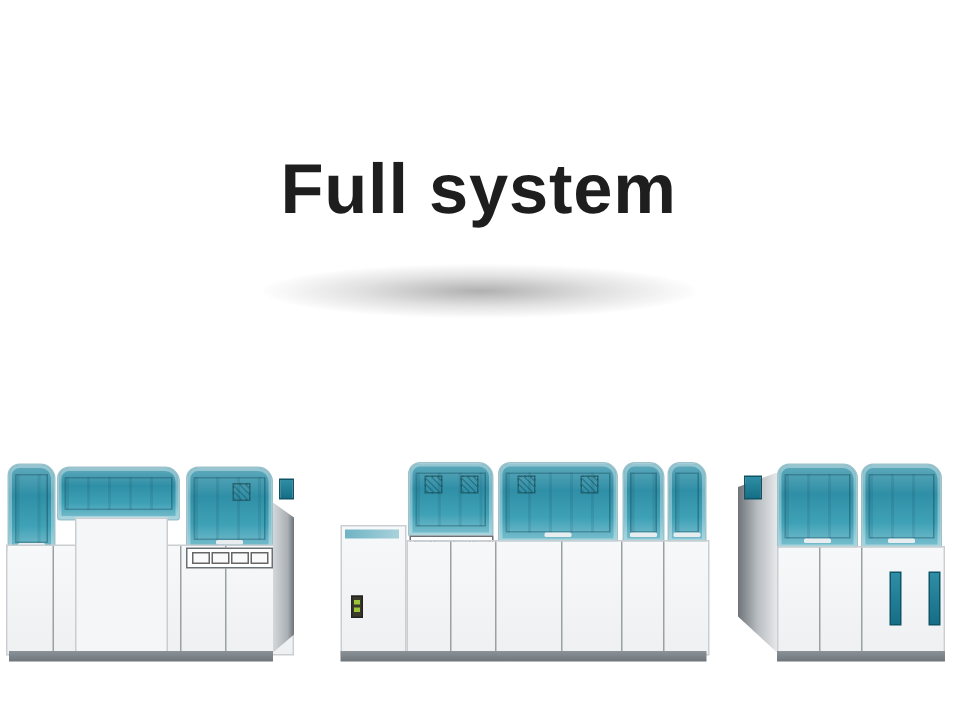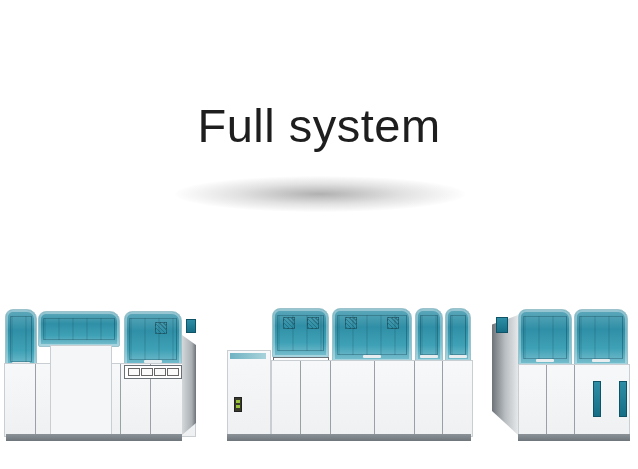--- a/index.html
+++ b/index.html
@@ -1,17 +1,17 @@
 <!DOCTYPE html>
 <html><head>
 <meta charset="utf-8">
 <style>
   html,body{margin:0;padding:0;background:#ffffff;}
   body{width:638px;height:469px;position:relative;overflow:hidden;font-family:"Liberation Sans",sans-serif;}
-  .title{position:absolute;left:0;width:638px;top:98px;text-align:center;font-size:47px;color:#1e1e1e;letter-spacing:0.5px;font-weight:400;}
+  .title{position:absolute;left:0;width:638px;top:98px;text-align:center;font-size:47px;color:#1e1e1e;letter-spacing:0.5px;font-weight:700;}
   .shadow{position:absolute;left:175px;top:176px;width:290px;height:36px;border-radius:50%;
     background:radial-gradient(ellipse at center, rgba(150,150,150,0.75) 0%, rgba(190,190,190,0.45) 40%, rgba(255,255,255,0) 72%);}
   .unit{position:absolute;}
   .hood{position:absolute;border-radius:8px 10px 2px 2px;
     background:linear-gradient(180deg,#5fa9bb 0%,#2f8fa6 35%,#3fa1b6 70%,#7cc0cf 100%);
     border:1px solid #9cc3cc;box-shadow:inset 0 0 0 2px rgba(255,255,255,0.35);}
   .hood .inner{position:absolute;left:4px;right:4px;top:6px;bottom:6px;border:1px solid rgba(20,70,85,0.35);
     background:repeating-linear-gradient(90deg,rgba(10,60,75,0.12) 0 2px,transparent 2px 14px);}
   .hood .handle{position:absolute;bottom:3px;left:50%;width:18px;margin-left:-9px;height:3px;background:#e8eef0;border-radius:1px;}
   .fan{position:absolute;width:10px;height:10px;border:1px solid rgba(20,60,70,0.5);

